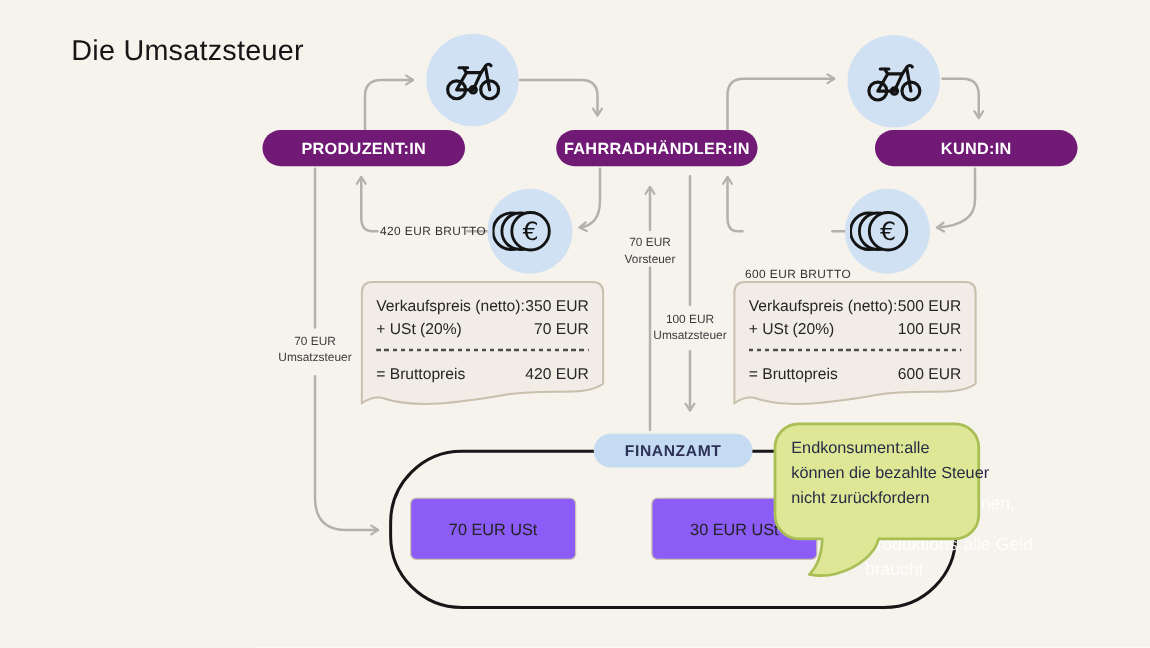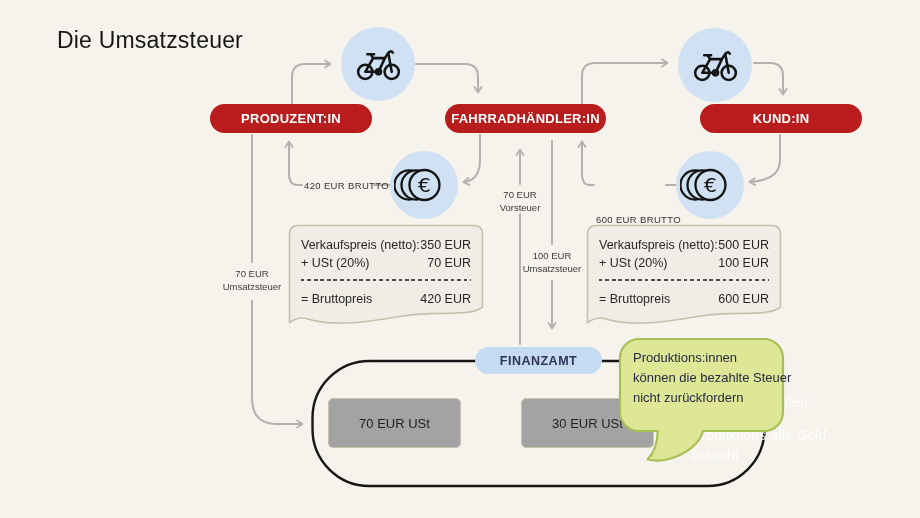--- a/index.html
+++ b/index.html
@@ -1,33 +1,33 @@
 <!DOCTYPE html>
 <html><head>
 <meta charset="utf-8">
 <style>
   html,body{margin:0;padding:0;}
   .stage{position:relative;width:920px;height:518px;background:#f6f3ed;overflow:hidden;
          font-family:"Liberation Sans","DejaVu Sans",sans-serif;padding-left:17px;}
   .abs{position:absolute;}
   .title{font-size:23px;font-weight:500;color:#161616;letter-spacing:.2px;margin:0;}
   .connectors{position:absolute;left:0;top:0;}
-  .pill{background:#b91c1c;color:#ffffff;border-radius:15px;display:flex;align-items:center;
+  .pill{background:#701a75;color:#ffffff;border-radius:15px;display:flex;align-items:center;
         justify-content:center;font-weight:bold;font-size:13px;letter-spacing:.25px;white-space:nowrap;}
   .circle{background:#cfe1f3;border-radius:50%;display:flex;align-items:center;justify-content:center;}
   .brutto{font-size:9.5px;color:#33322f;letter-spacing:.35px;white-space:nowrap;text-align:center;}
   .mini-label{font-size:9.5px;color:#3b3b3b;text-align:center;line-height:1.4;}
   .receipt-shape{position:absolute;left:0;top:0;}
   .receipt-row{position:absolute;left:13px;right:13px;display:flex;justify-content:space-between;
                font-size:12.5px;color:#262626;}
   .receipt-dash{position:absolute;left:13px;right:13px;height:2px;
                 background-image:repeating-linear-gradient(90deg,#4c4c4c 0 3.5px,transparent 3.5px 6.5px);}
   .fin-pill{background:#c4dbf2;color:#2d3256;border-radius:14px;display:flex;align-items:center;
             justify-content:center;font-weight:bold;font-size:12.5px;letter-spacing:.5px;}
-  .ust-box{background:#a3a3a3;border:1.5px solid #cbc2af;border-radius:5px;display:flex;
+  .ust-box{background:#8b5cf6;border:1.5px solid #cbc2af;border-radius:5px;display:flex;
            align-items:center;justify-content:center;font-size:13px;color:#222222;}
   .ghost{color:rgba(255,255,255,.85);font-size:14px;white-space:nowrap;}
   .bubble-text{position:absolute;left:17px;top:11px;font-size:13px;line-height:1.54;color:#262a45;}
 </style>
 </head>
 <body>
 
 <div class="stage">
 
   <svg class="connectors" width="920" height="518" viewBox="0 0 920 518">
@@ -184,19 +184,19 @@
   <div class="abs ust-box" style="left:328px;top:398px;width:131px;height:48px;">70 EUR USt</div>
   <div class="abs ust-box" style="left:473px;top:398px;width:131px;height:48px;margin-left:48px;">30 EUR USt</div>
 
   <div class="abs" style="left:616px;top:337px;width:176px;height:128px;">
     <svg width="176" height="128" viewBox="0 0 176 128" style="position:absolute;left:0;top:0;">
       <path d="M23,2 H148 A19,19 0 0 1 167,21 V75 A19,19 0 0 1 148,94 H87
                C84,106 71,117 53,122 C46,123.8 38,124 31.5,122.5
                C38.5,115.5 41.5,104.5 41.8,94 H23 A19,19 0 0 1 4,75 V21 A19,19 0 0 1 23,2 Z" fill="#dde795" stroke="#a9bf55" stroke-width="2.2" stroke-linejoin="round"></path>
     </svg>
     <div class="bubble-text">
-      <div>Produktions:innen</div>
+      <div>Endkonsument:alle</div>
       <div>können die bezahlte Steuer</div>
       <div>nicht zurückfordern</div>
     </div>
   </div>
 
 </div>
 
 </body></html>

